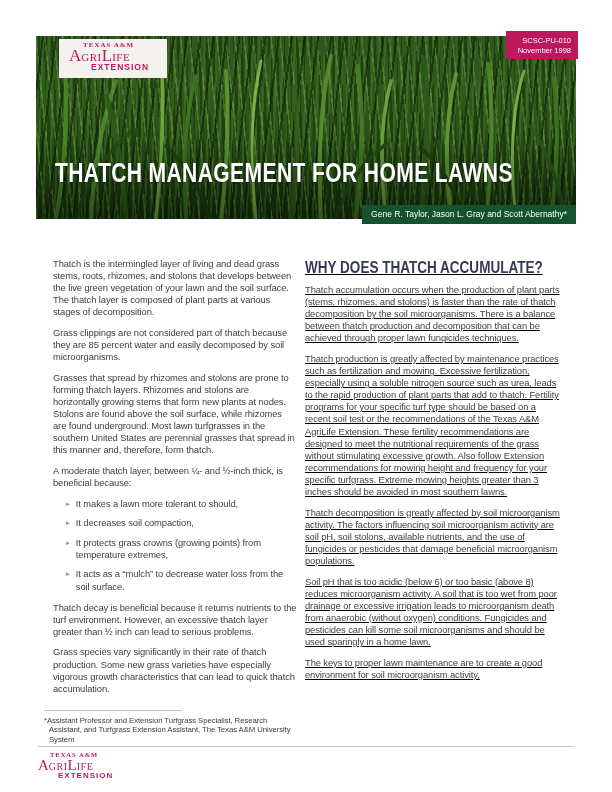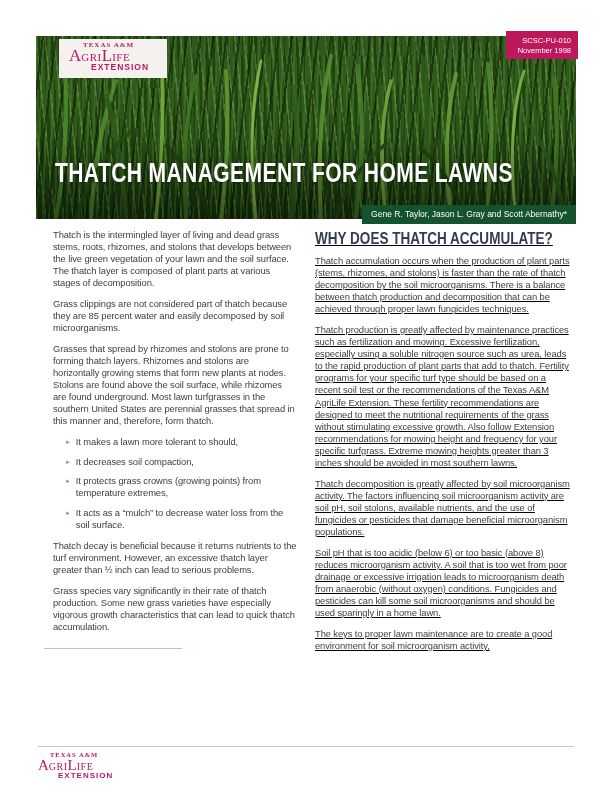--- a/index.html
+++ b/index.html
@@ -38,21 +38,21 @@
     position:absolute;left:19px;bottom:30px;margin:0;color:#ffffff;
     font-size:27px;font-weight:bold;letter-spacing:.5px;white-space:nowrap;
     transform:scaleX(.78);transform-origin:left bottom;text-shadow:0 1px 2px rgba(0,0,0,.35);
   }
   
   .authors{
     position:absolute;right:0;bottom:-5px;background:#14532d;color:#ffffff;
     font-size:8.5px;line-height:9px;padding:5px 9px;white-space:nowrap;
   }
   
-  .body-cols{position:absolute;left:53px;top:229px;width:521px;display:flex;gap:18px;}
+  .body-cols{position:absolute;left:53px;top:258px;width:521px;display:flex;gap:8px;}
   .col-left{width:244px;}
   .col-right{width:258px;text-decoration:underline;}
   .body-cols p{margin:0 0 8.5px;font-size:9.4px;line-height:12.1px;color:#3e3e3e;letter-spacing:-.1px;}
   .section-heading{
     margin:0 0 7px;font-size:16.5px;font-weight:bold;color:#343a55;letter-spacing:0;
     white-space:nowrap;transform:scaleX(.82);transform-origin:left;
   }
   ul.benefits{list-style:none;margin:1px 0 9px;padding:0 0 0 12px;}
   ul.benefits li{display:flex;gap:5px;margin-bottom:7.5px;font-size:9.4px;line-height:12.1px;color:#3e3e3e;letter-spacing:-.1px;}
   ul.benefits .arr{color:#7694b4;font-size:6px;line-height:12px;flex:0 0 auto;}
@@ -121,20 +121,21 @@
 
     <div class="authors">Gene R. Taylor, Jason L. Gray and Scott Abernathy*</div>
   </div>
 
   <div class="body-cols">
 
     <div class="col-left">
       <p>Thatch is the intermingled layer of living and dead grass stems, roots, rhizomes, and stolons that develops between the live green vegetation of your lawn and the soil surface. The thatch layer is composed of plant parts at various stages of decomposition.</p>
       <p>Grass clippings are not considered part of thatch because they are 85 percent water and easily decomposed by soil microorganisms.</p>
       <p>Grasses that spread by rhizomes and stolons are prone to forming thatch layers. Rhizomes and stolons are horizontally growing stems that form new plants at nodes. Stolons are found above the soil surface, while rhizomes are found underground. Most lawn turfgrasses in the southern United States are perennial grasses that spread in this manner and, therefore, form thatch.</p>
+      <p>A moderate thatch layer, between ¼- and ½-inch thick, is beneficial because:</p>
       <ul class="benefits">
         <li>
             <span class="arr">►</span>
             <span>It makes a lawn more tolerant to should,</span>
           </li>
         <li>
             <span class="arr">►</span>
             <span>It decreases soil compaction,</span>
           </li>
         <li>
@@ -142,20 +143,21 @@
             <span>It protects grass crowns (growing points) from temperature extremes,</span>
           </li>
         <li>
             <span class="arr">►</span>
             <span>It acts as a “mulch” to decrease water loss from the soil surface.</span>
           </li>
       </ul>
       <p>Thatch decay is beneficial because it returns nutrients to the turf environment. However, an excessive thatch layer greater than ½ inch can lead to serious problems.</p>
       <p>Grass species vary significantly in their rate of thatch production. Some new grass varieties have especially vigorous growth characteristics that can lead to quick thatch accumulation.</p>
       <div class="footnote-rule"></div>
+      <p class="footnote">*Assistant Professor and Extension Turfgrass Specialist, Research Assistant, and Turfgrass Extension Assistant, The Texas A&amp;M University System</p>
     </div>
 
     <div class="col-right">
       <h2 class="section-heading">WHY DOES THATCH ACCUMULATE?</h2>
       <p>Thatch accumulation occurs when the production of plant parts (stems, rhizomes, and stolons) is faster than the rate of thatch decomposition by the soil microorganisms. There is a balance between thatch production and decomposition that can be achieved through proper lawn fungicides techniques.</p>
       <p>Thatch production is greatly affected by maintenance practices such as fertilization and mowing. Excessive fertilization, especially using a soluble nitrogen source such as urea, leads to the rapid production of plant parts that add to thatch. Fertility programs for your specific turf type should be based on a recent soil test or the recommendations of the Texas A&amp;M AgriLife Extension. These fertility recommendations are designed to meet the nutritional requirements of the grass without stimulating excessive growth. Also follow Extension recommendations for mowing height and frequency for your specific turfgrass. Extreme mowing heights greater than 3 inches should be avoided in most southern lawns.</p>
       <p>Thatch decomposition is greatly affected by soil microorganism activity. The factors influencing soil microorganism activity are soil pH, soil stolons, available nutrients, and the use of fungicides or pesticides that damage beneficial microorganism populations.</p>
       <p>Soil pH that is too acidic (below 6) or too basic (above 8) reduces microorganism activity. A soil that is too wet from poor drainage or excessive irrigation leads to microorganism death from anaerobic (without oxygen) conditions. Fungicides and pesticides can kill some soil microorganisms and should be used sparingly in a home lawn.</p>
       <p>The keys to proper lawn maintenance are to create a good environment for soil microorganism activity,</p>
     </div>

